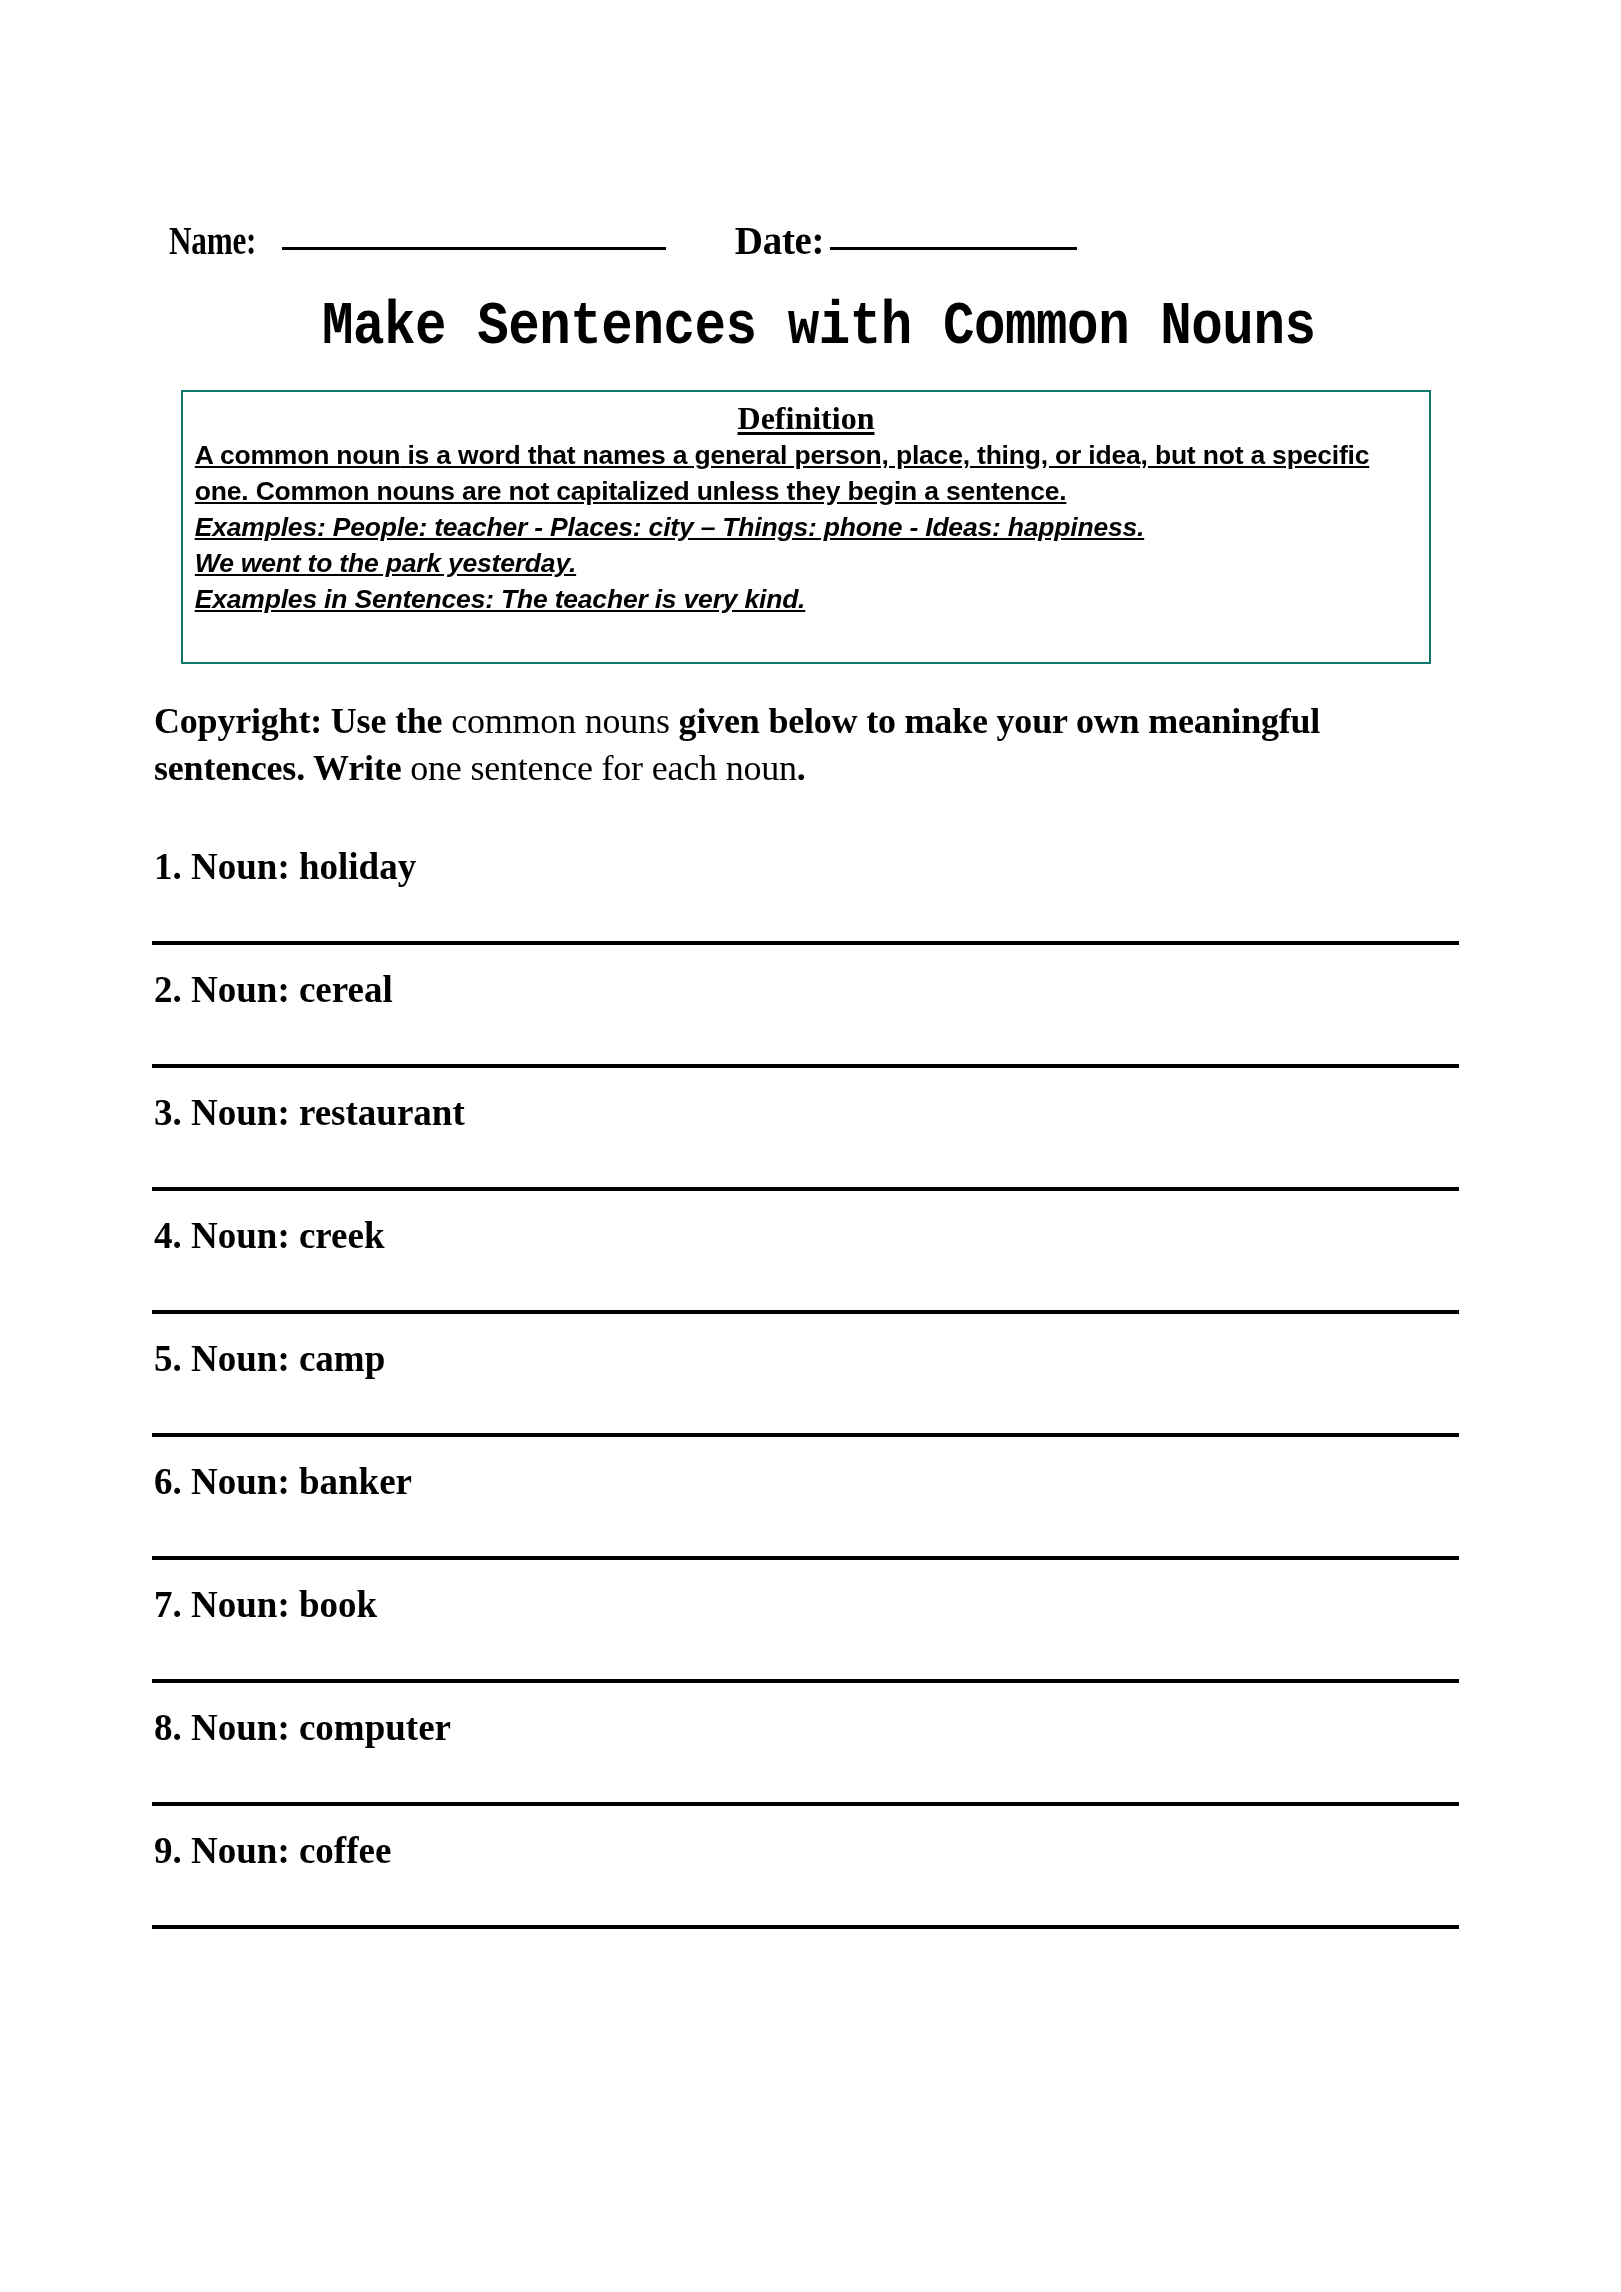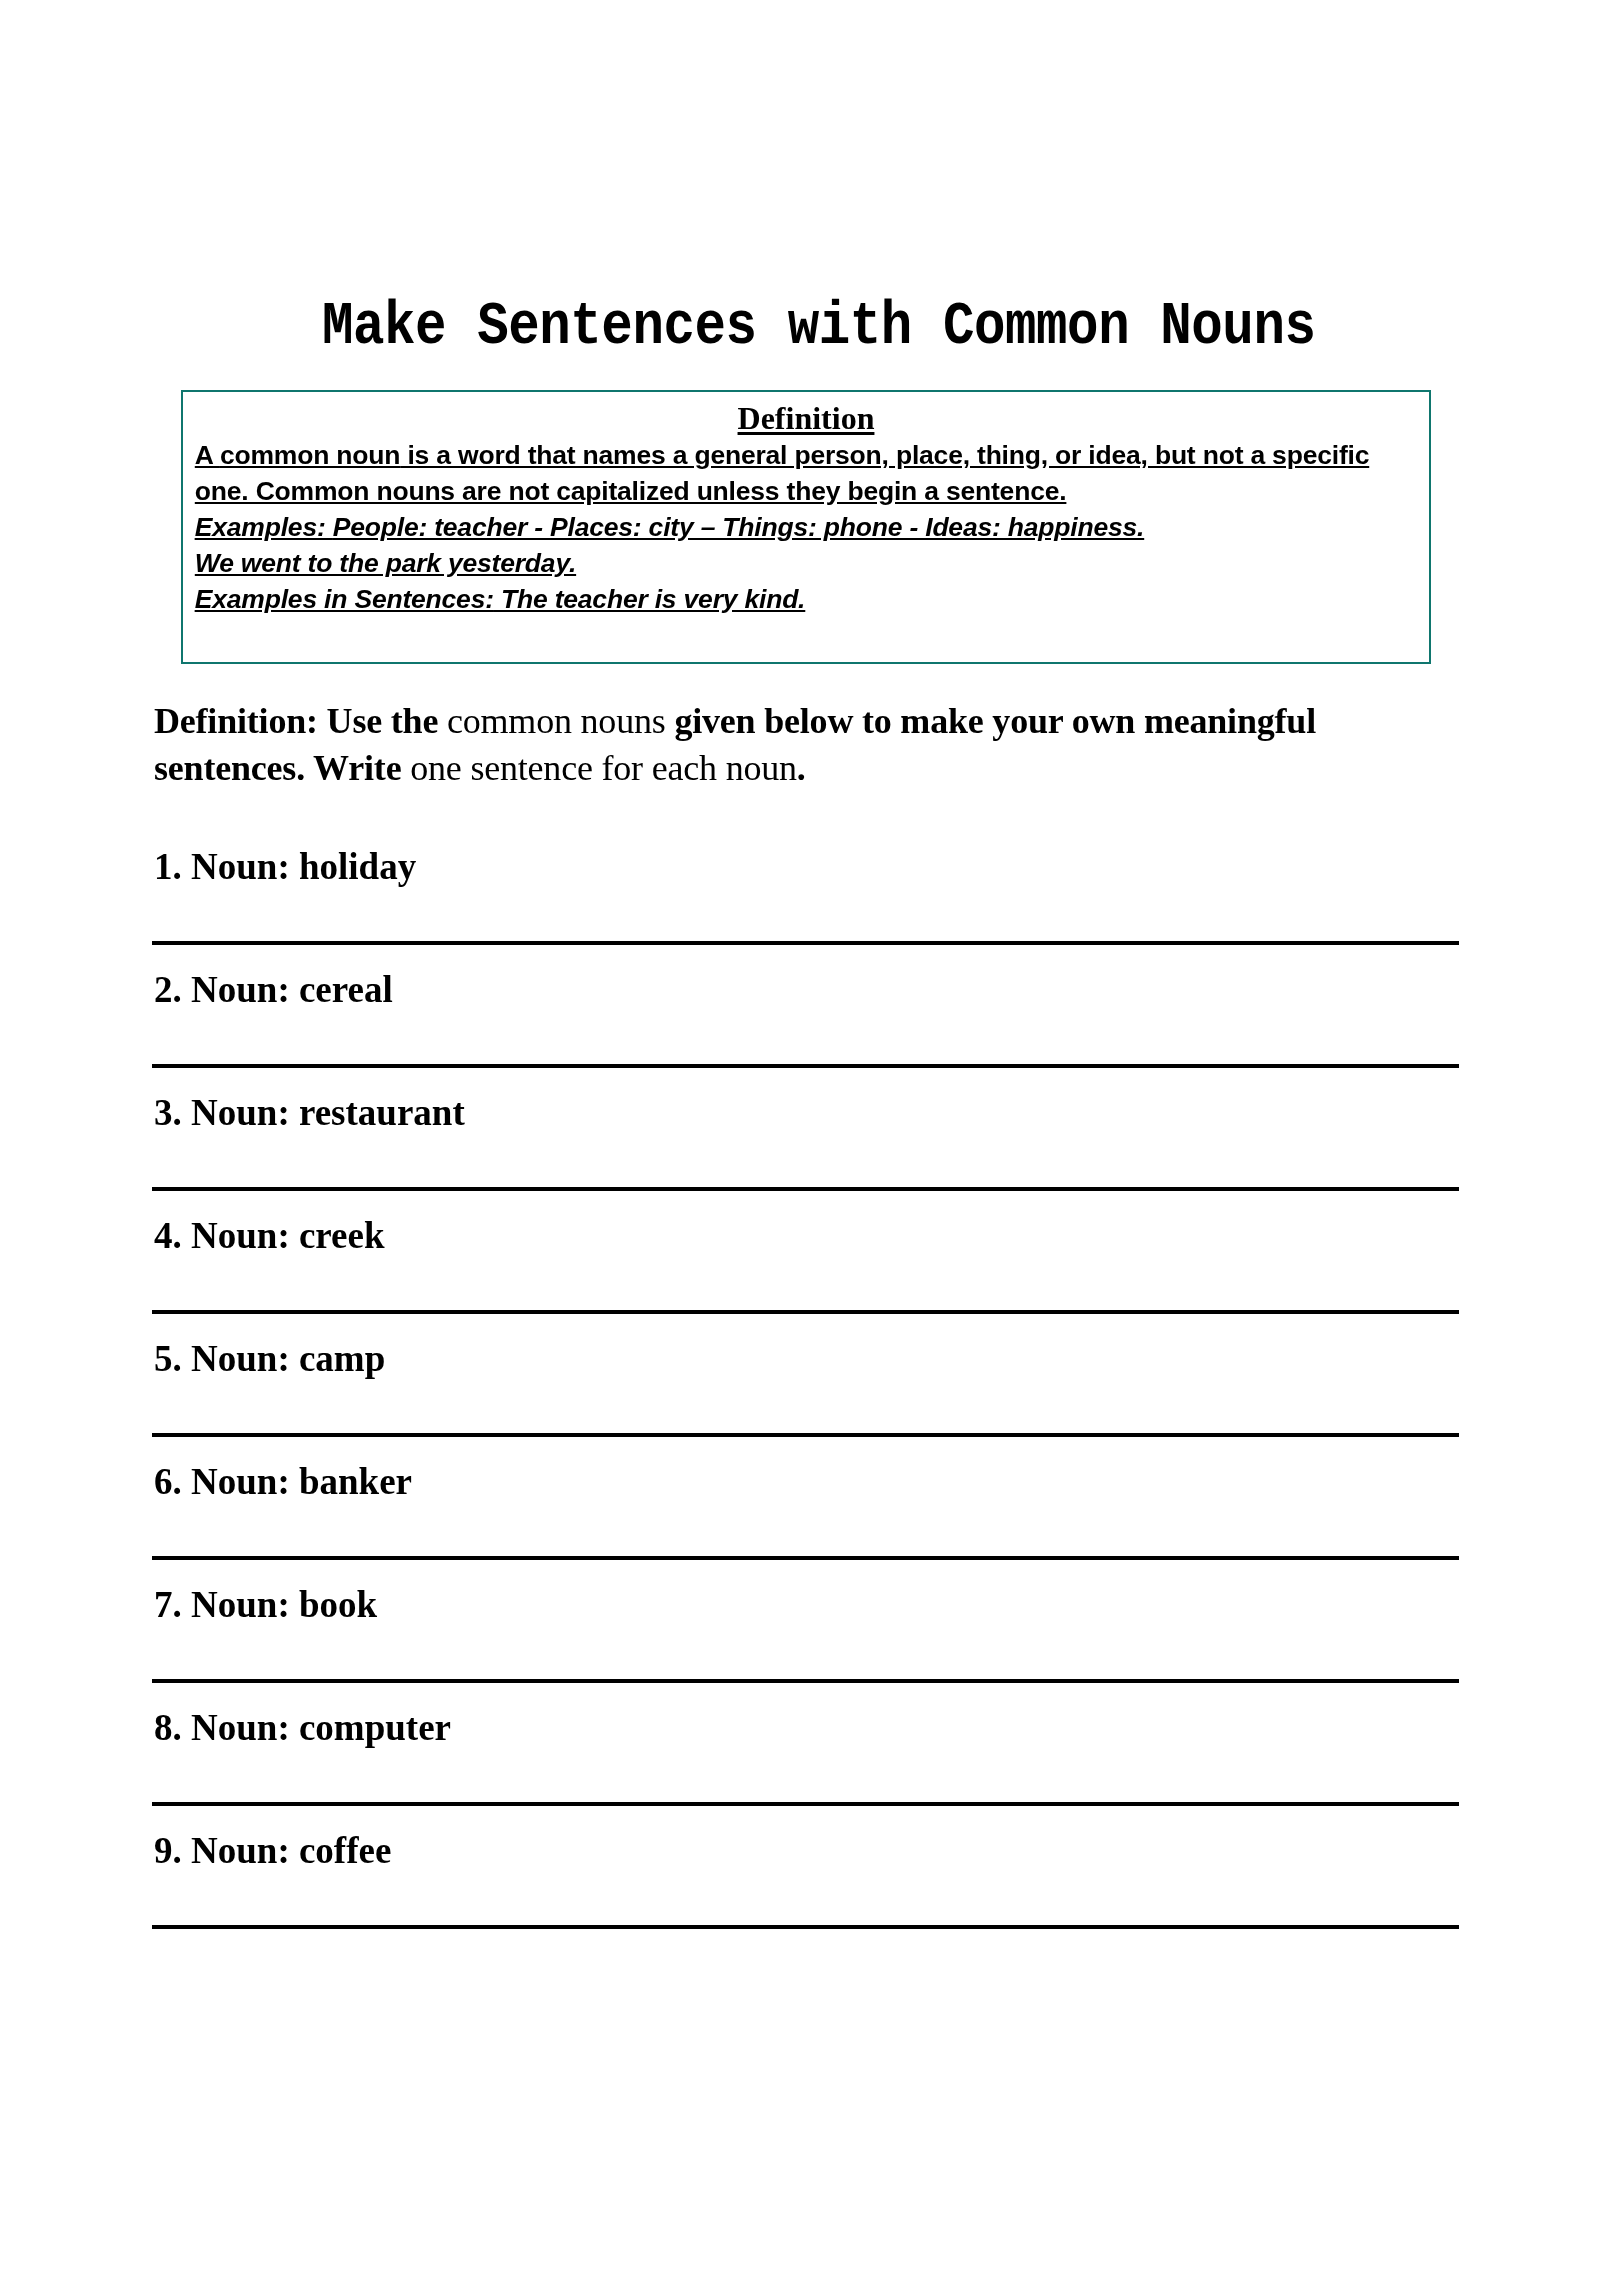--- a/index.html
+++ b/index.html
@@ -184,37 +184,46 @@
     font-weight: bold;
     font-size: 30px;
     letter-spacing: -0.3px;
   }
 </style>
 </head>
 <body>
 
 <div class="page">
 
+  <div class="name-date-row">
+    <span class="field">
+      <span class="field-label condensed">Name:</span><span class="rule rule-name"></span>
+    </span>
+    <span class="gap-datefield"></span>
+    <span class="field">
+      <span class="field-label">Date:</span><span class="rule rule-date"></span>
+    </span>
+  </div>
 
   <div class="worksheet-title">
     <span>Make Sentences with Common Nouns</span>
   </div>
 
   <div class="definition-box">
     <div class="definition-heading">Definition</div>
     <div class="definition-body">
       <div class="def-line wrap"><span>A </span><span class="u">common noun</span><span> is a word that names a general person, place, thing, or idea, but not a specific one. Common nouns are not capitalized unless they begin a sentence.</span></div>
       <div class="def-line ex"><span class="u">Examples: </span><span>People: teacher  - Places: city – Things: phone -  Ideas: happiness.</span></div>
       <div class="def-line ex">We went to the park yesterday.</div>
       <div class="def-line ex"><span class="u">Examples in Sentences:</span><span>  The teacher is very kind.</span></div>
     </div>
   </div>
 
   <div class="directions">
-    <b>Definition: Use the </b><span class="reg">common nouns </span><b>given below to make your own meaningful sentences. Write </b><span class="reg">one sentence for each noun</span><b>.</b>
+    <b>Copyright: Use the </b><span class="reg">common nouns </span><b>given below to make your own meaningful sentences. Write </b><span class="reg">one sentence for each noun</span><b>.</b>
   </div>
 
   <div class="items">
     <div class="item">
       <div class="item-label">1. Noun: holiday</div>
       <div class="answer-line"></div>
     </div>
     <div class="item">
       <div class="item-label">2. Noun: cereal</div>
       <div class="answer-line"></div>

